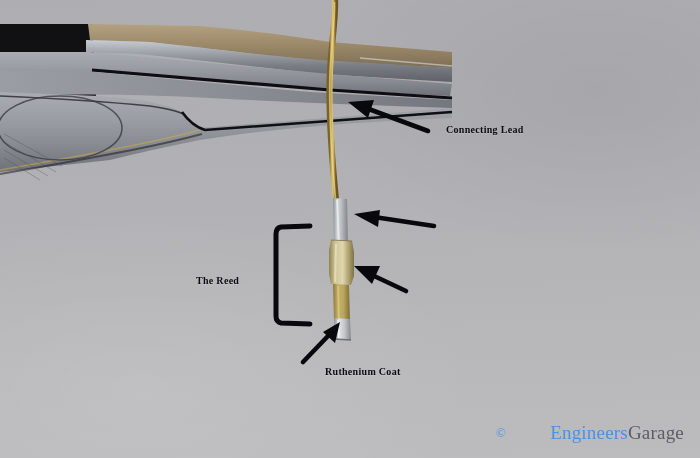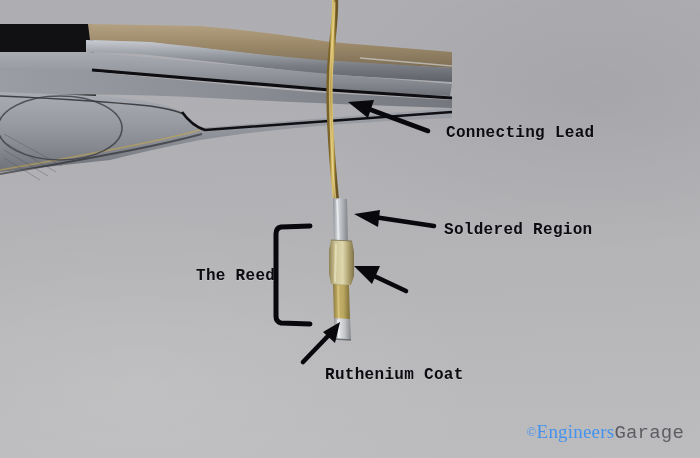--- a/index.html
+++ b/index.html
@@ -33,48 +33,48 @@
 
   
   .pliers { position: absolute; left: 0; top: 0; width: 470px; height: 200px; }
 
   
   .reed { position: absolute; left: 0; top: 0; width: 700px; height: 458px; }
 
   
   .label {
     position: absolute;
-    font-family: Liberation Mono, monospace;
+    font-family: Liberation Serif, serif;
     font-weight: bold;
-    font-size: 16px;
+    font-size: 10px;
     color: #0b0b10;
     white-space: nowrap;
     letter-spacing: 0.3px;
     text-shadow: 0 1px 0 rgba(255,255,255,0.18);
   }
   .label.lead       { left: 446px; top: 124px; }
   .label.solder     { left: 444px; top: 221px; }
   .label.ferro      { left: 366px; top: 293px; }
   .label.ruthenium  { left: 289px; top: 366px; margin-left: 36px; }
-  .label.reedgroup  { left: 196px; top: 267px; }
+  .label.reedgroup  { left: 196px; top: 275px; }
 
   
   .watermark {
     position: absolute;
     right: 16px;
     bottom: 14px;
     font-family: "Liberation Serif", serif;
     font-size: 19px;
     letter-spacing: 0.2px;
     opacity: 0.92;
     white-space: nowrap;
   }
   .wm-c     { color: #3b8ff0; font-size: 13px; vertical-align: 2px; }
-  .wm-blue  { color: #3b8ff0; }
-  .wm-gray  { color: #55555c; font-family: Liberation Mono, monospace; }
+  .wm-blue  { color: #3b8ff0; margin-left: 44px; }
+  .wm-gray  { color: #55555c; }
 </style>
 </head>
 <body>
 
 <div id="photo">
 
   <div class="bg-soft"></div>
 
   <svg class="pliers" viewBox="0 0 470 200">
     <defs>
@@ -208,21 +208,20 @@
       <line x1="303" y1="362" x2="328" y2="336" stroke="#09090d" stroke-width="4.6" stroke-linecap="round"></line>
       <polygon points="340,322 323,332 335,343" fill="#09090d"></polygon>
     </g>
 
     <g fill="none" stroke="#09090d" stroke-width="5" stroke-linecap="round" stroke-linejoin="round">
       <path d="M310,226 L281,227 Q276,228 276,234 L276,316 Q276,322 281,323 L310,324"></path>
     </g>
   </svg>
 
   <div class="label lead">Connecting  Lead</div>
-  <div class="label solder">Soldered  Region</div>
   <div class="label ruthenium">Ruthenium Coat</div>
   <div class="label reedgroup">The Reed</div>
 
   <div class="watermark">
     <span class="wm-c">©</span><span class="wm-blue">Engineers</span><span class="wm-gray">Garage</span>
   </div>
 
 </div>
 
 </body></html>

